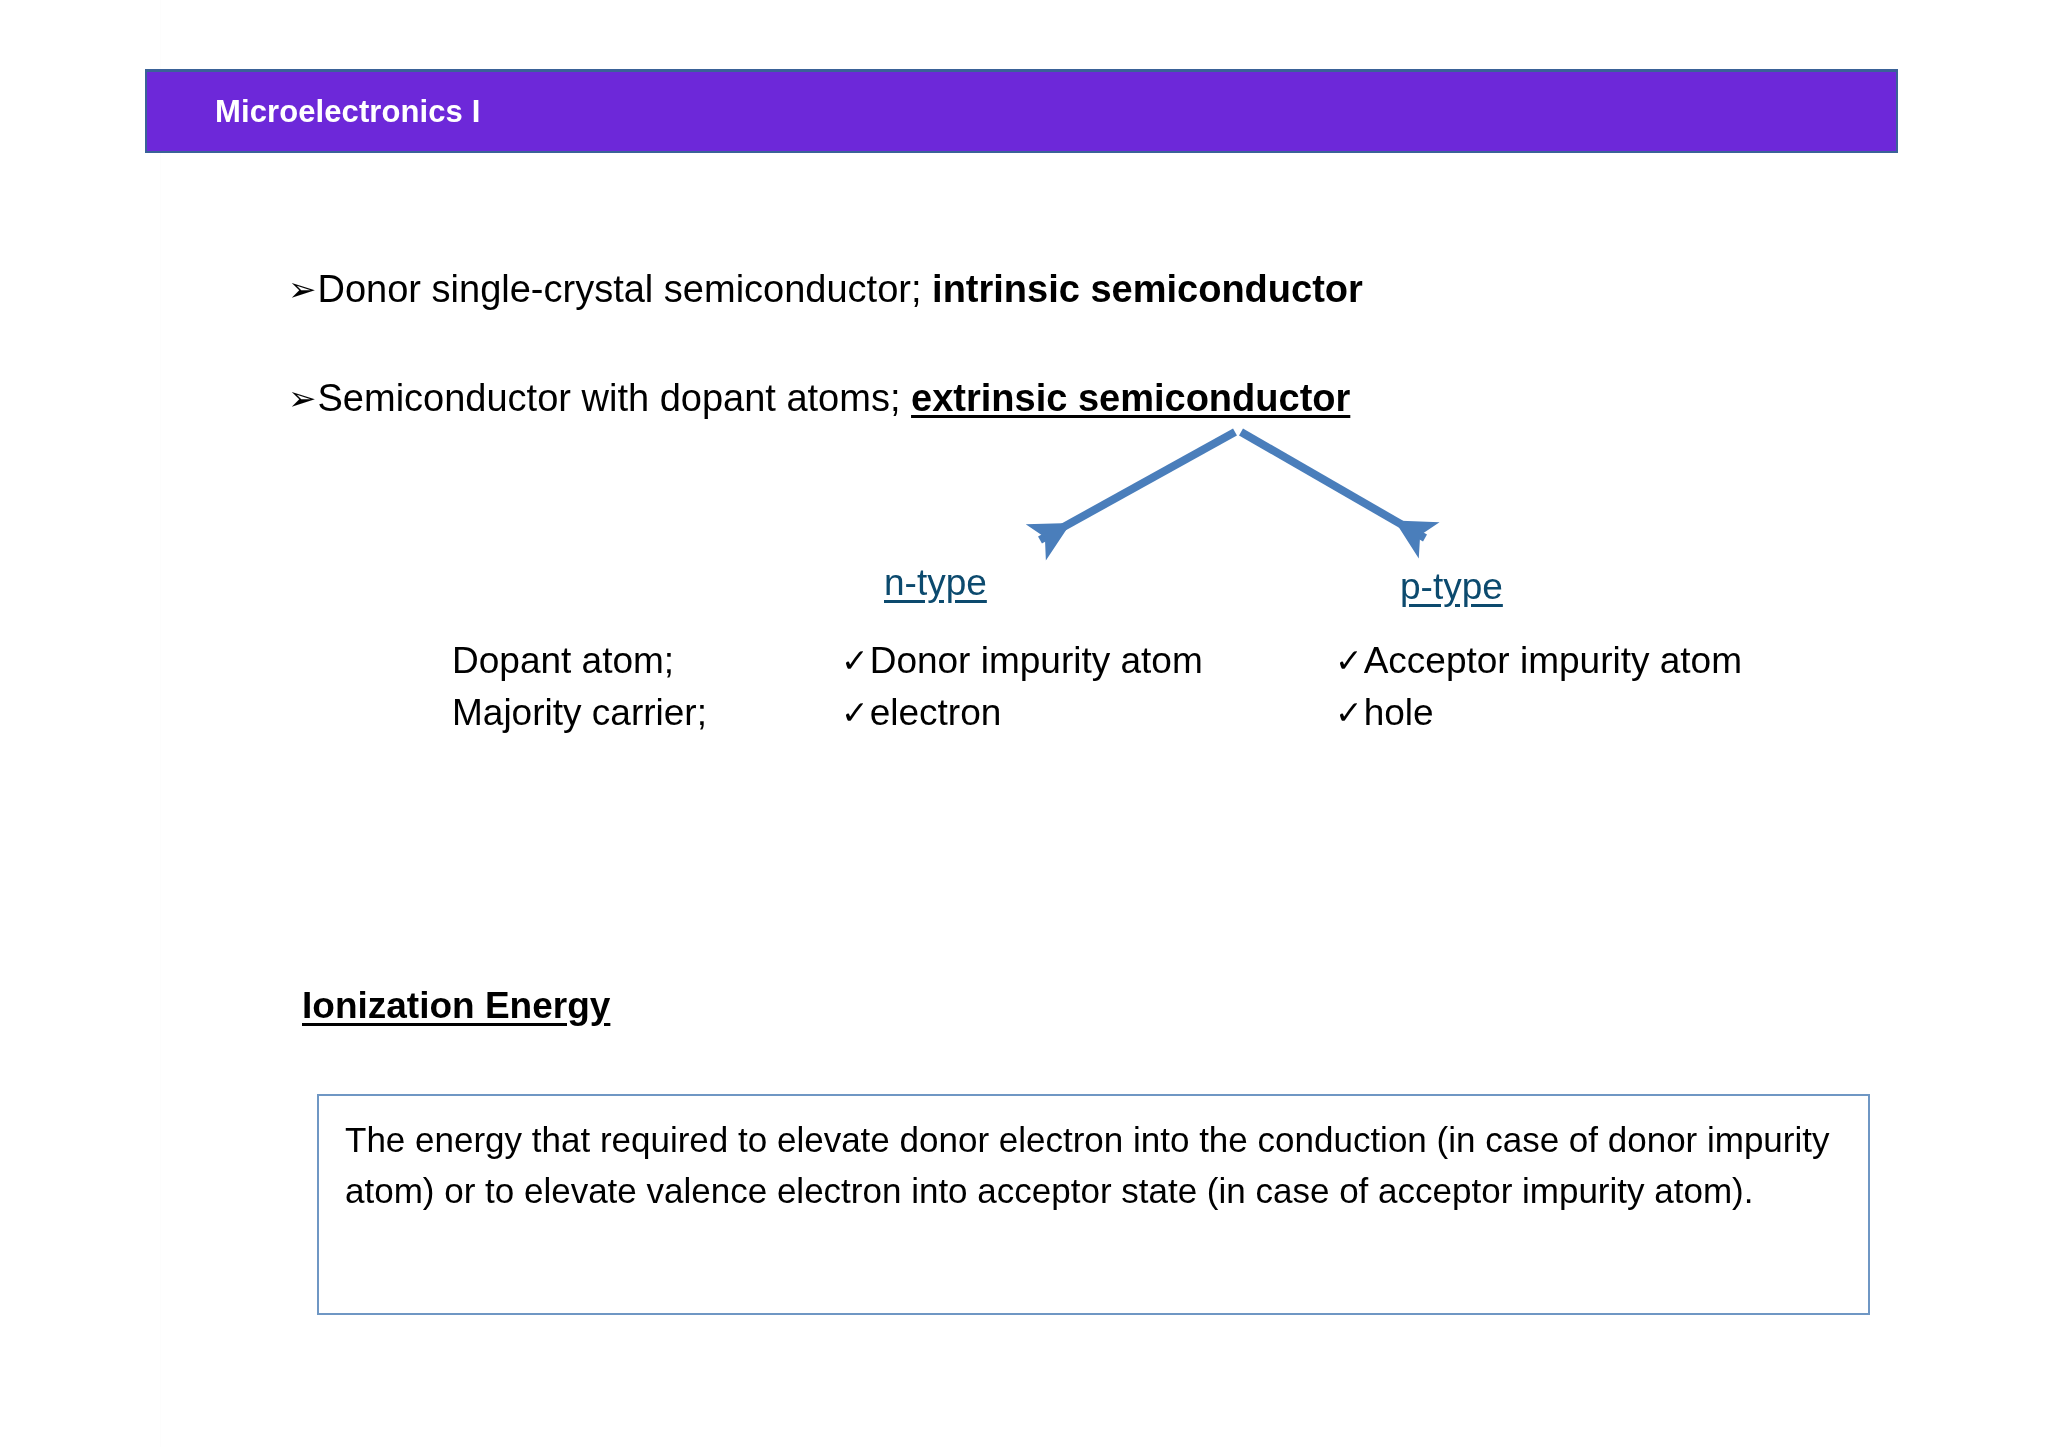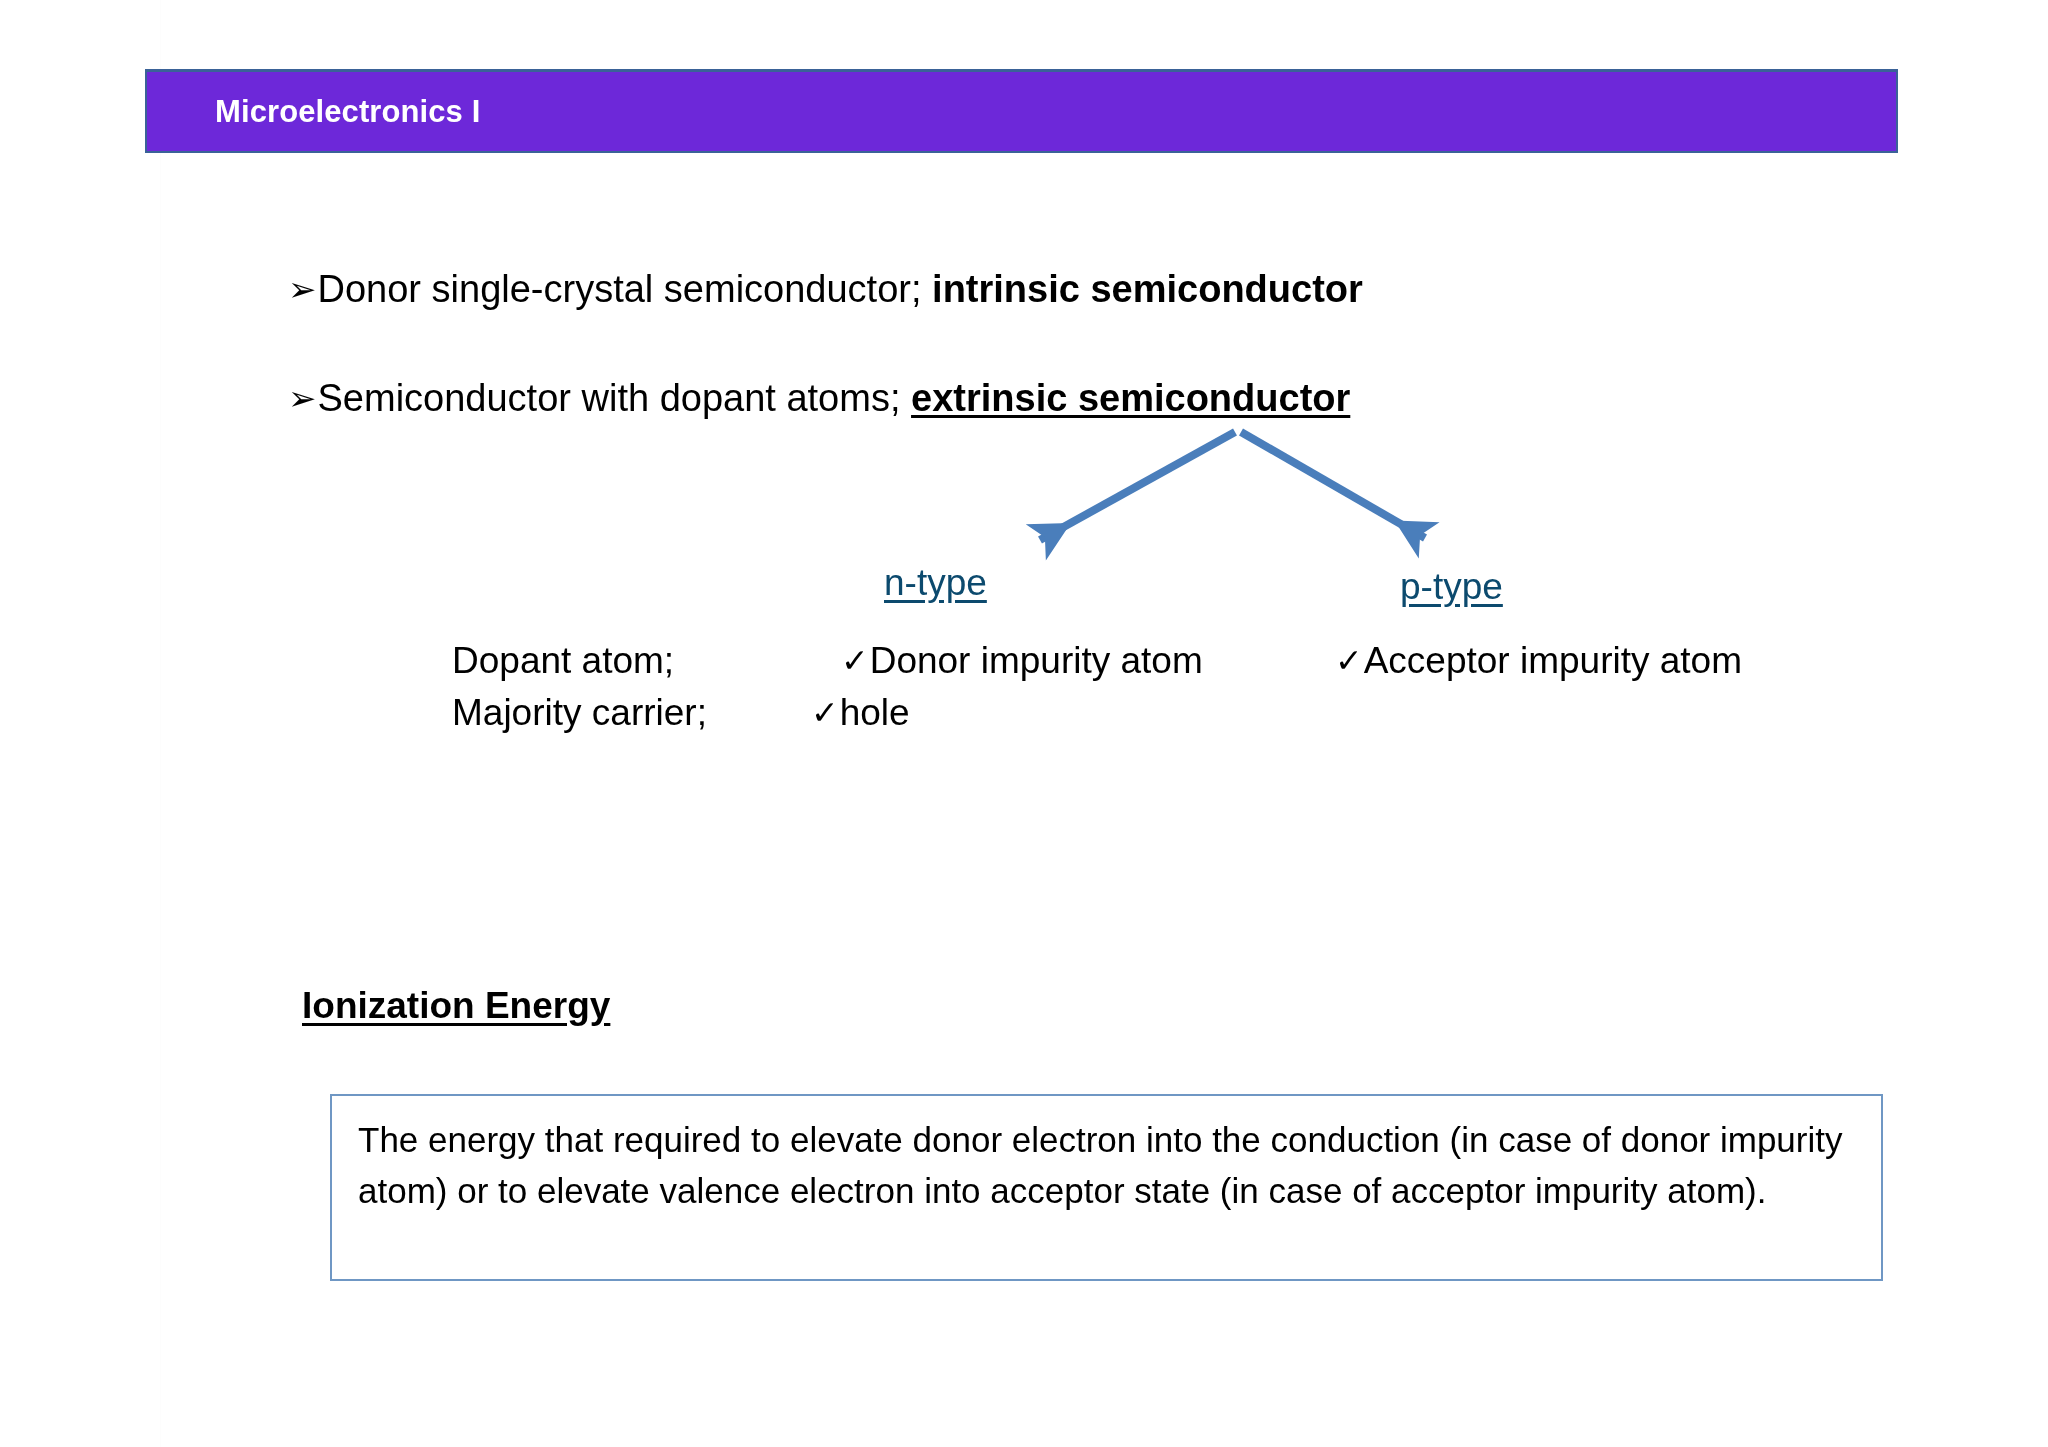--- a/index.html
+++ b/index.html
@@ -131,24 +131,24 @@
     color: #000;
     text-decoration: underline;
     text-underline-offset: 5px;
     white-space: nowrap;
     font-family: "Liberation Sans", sans-serif;
   }
 
   
   #definition-box {
     position: absolute;
-    left: 330px;
+    left: 317px;
     top: 1094px;
     width: 1553px;
-    height: 187px;
+    height: 221px;
     box-sizing: border-box;
     border: 2px solid #6f97c4;
     background: #ffffff;
     padding: 18px 26px 0 26px;
   }
   #definition-text {
     font-size: 35px;
     line-height: 51px;
     color: #000;
     font-family: "Liberation Sans", sans-serif;
@@ -192,20 +192,21 @@
   <div class="prop-grid">
 
     <div class="prop-row">
       <span class="prop-key">Dopant atom;</span>
       <span class="prop-ntype"><span class="check">✓</span><span>Donor impurity atom</span></span>
       <span class="prop-ptype"><span class="check">✓</span><span>Acceptor impurity atom</span></span>
     </div>
 
     <div class="prop-row">
       <span class="prop-key">Majority carrier;</span>
+      <span class="prop-ntype"><span class="check">✓</span><span>electron</span></span>
       <span class="prop-ptype"><span class="check">✓</span><span>hole</span></span>
     </div>
 
   </div>
 
   <div id="section-heading">Ionization Energy</div>
 
   <div id="definition-box">
     <div id="definition-text">The energy that required to elevate donor electron into the conduction (in case of donor impurity atom) or to elevate valence electron into acceptor state (in case of acceptor impurity atom).</div>
   </div>

